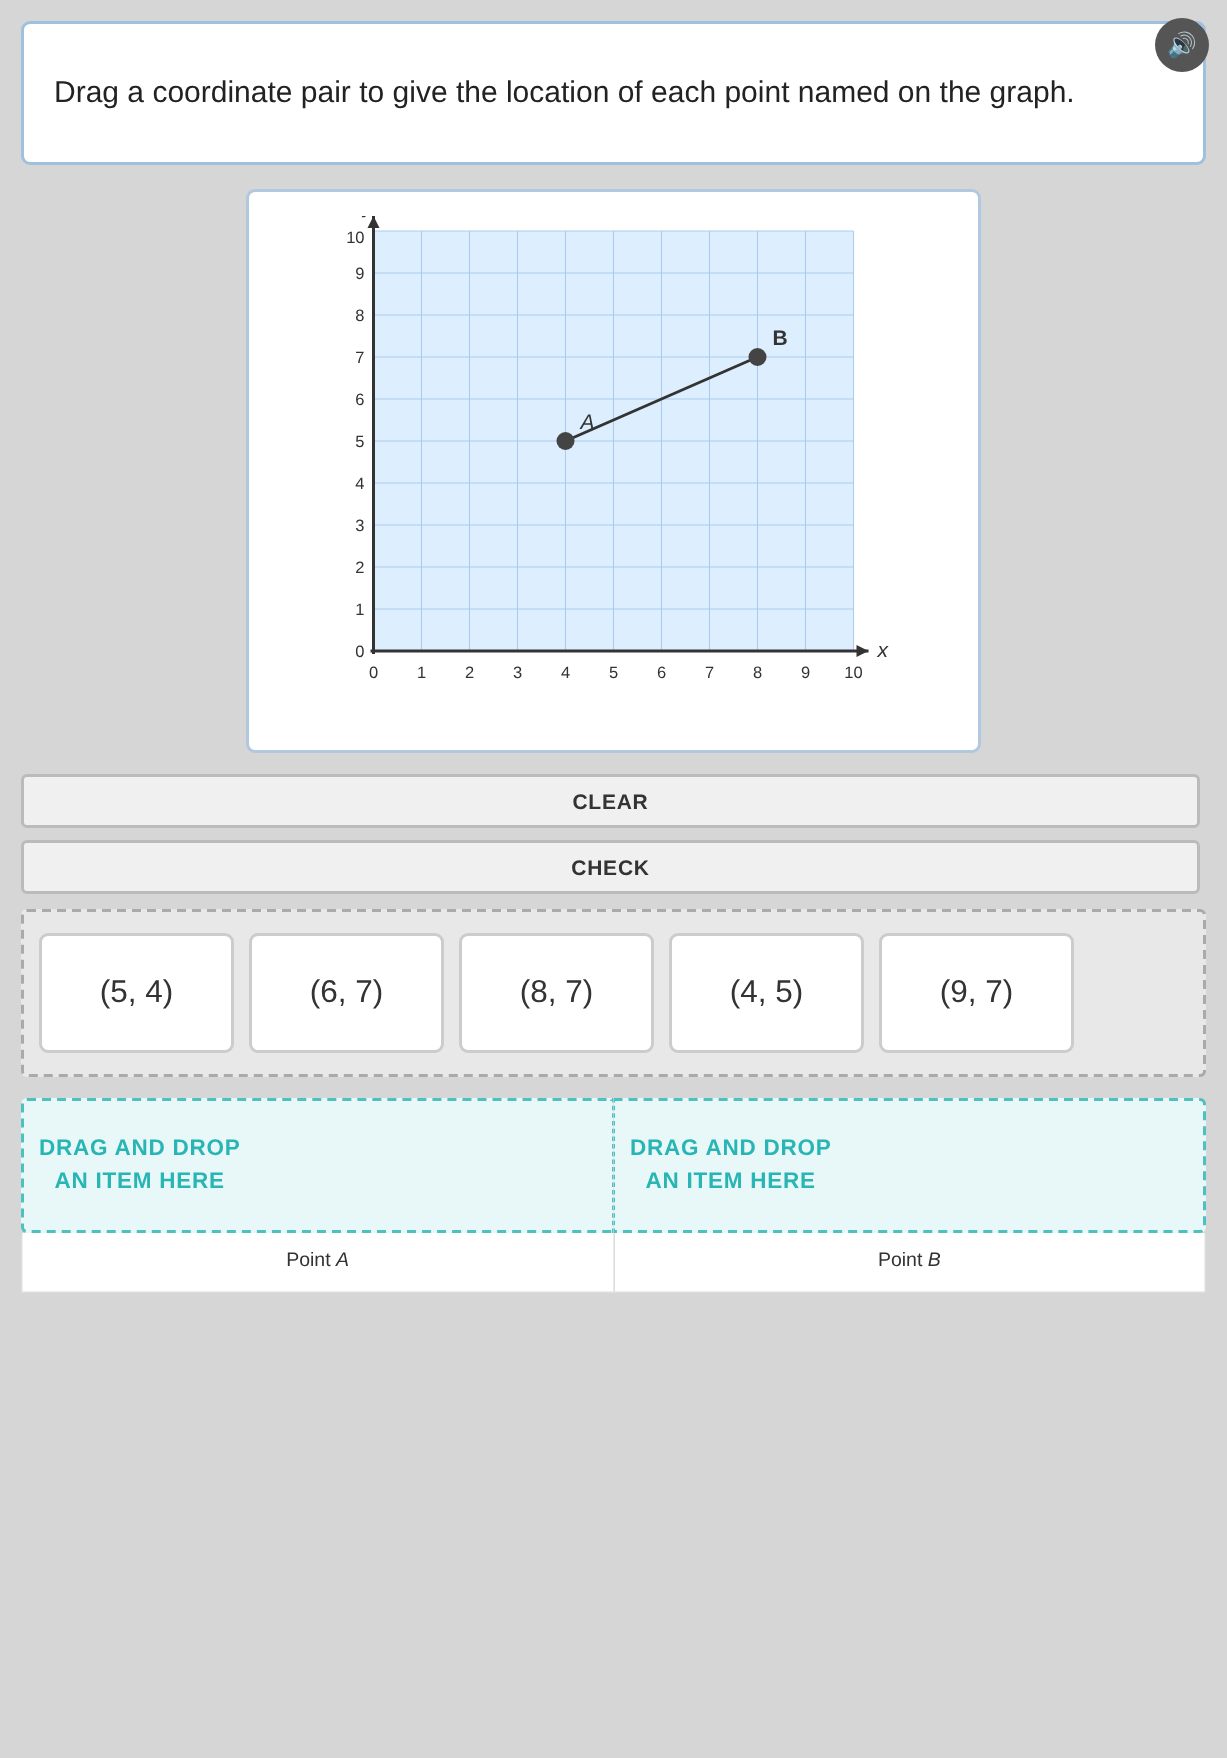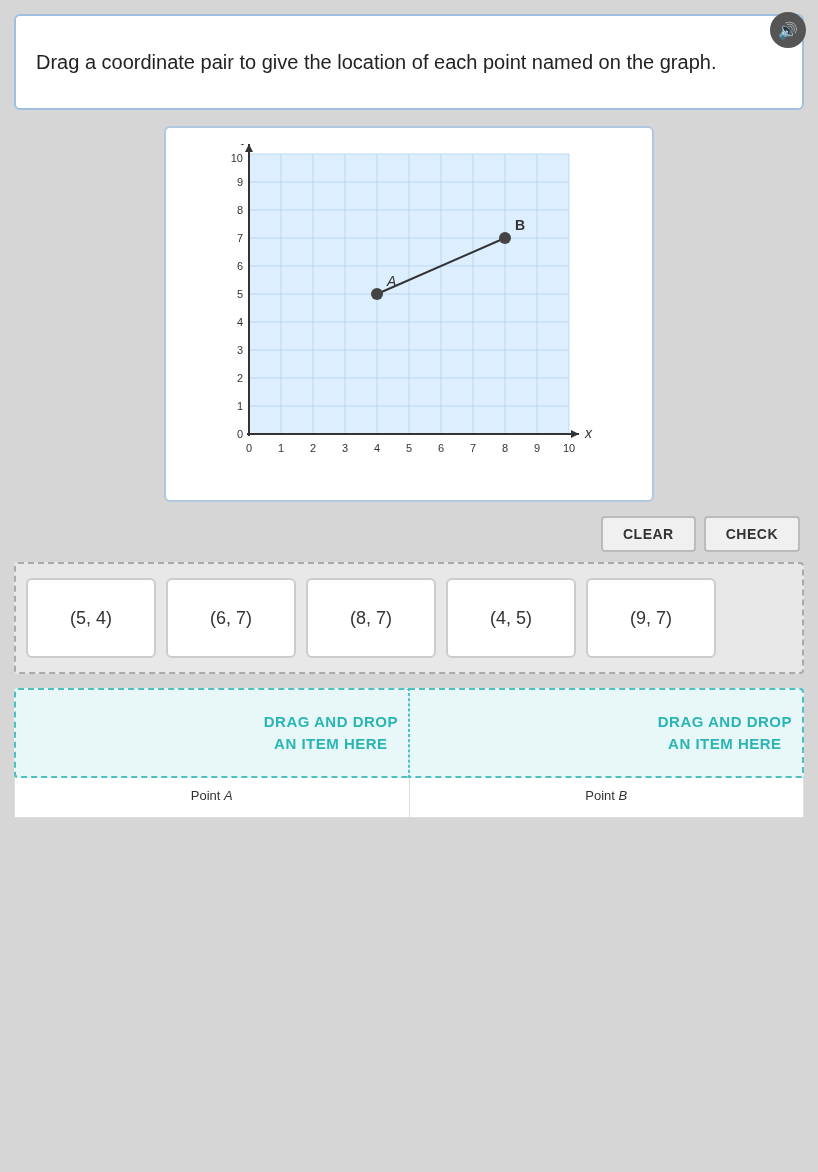--- a/index.html
+++ b/index.html
@@ -59,20 +59,21 @@
     .graph-svg {
       display: block;
     }
 
     
     .buttons-row {
       display: flex;
       justify-content: flex-end;
       margin: 14px 18px 10px 14px;
       gap: 8px;
+      flex-direction: column;
     }
     .action-btn {
       padding: 8px 20px;
       border: 2px solid #bbb;
       background: #f0f0f0;
       border-radius: 4px;
       font-size: 14px;
       font-weight: bold;
       letter-spacing: 0.5px;
       color: #333;
@@ -93,40 +94,40 @@
 
     .drag-item {
       background: white;
       border: 2px solid #ccc;
       border-radius: 6px;
       width: 130px;
       height: 80px;
       display: flex;
       align-items: center;
       justify-content: center;
-      font-size: 18px;
+      font-size: 21px;
       color: #333;
       cursor: grab;
       user-select: none;
     }
 
     
     .drop-zones {
       margin: 14px 14px 0 14px;
       display: flex;
       gap: 0;
     }
     .drop-zone {
       flex: 1;
       border: 2px dashed #4ec0c0;
       background: #e8f8f8;
       min-height: 90px;
       display: flex;
       align-items: center;
-      justify-content: flex-end;
+      justify-content: flex-start;
       padding: 10px;
     }
     .drop-zone:first-child {
       border-right: 1px dashed #4ec0c0;
       border-radius: 4px 0 0 4px;
     }
     .drop-zone:last-child {
       border-left: 1px dashed #4ec0c0;
       border-radius: 0 4px 4px 0;
     }

